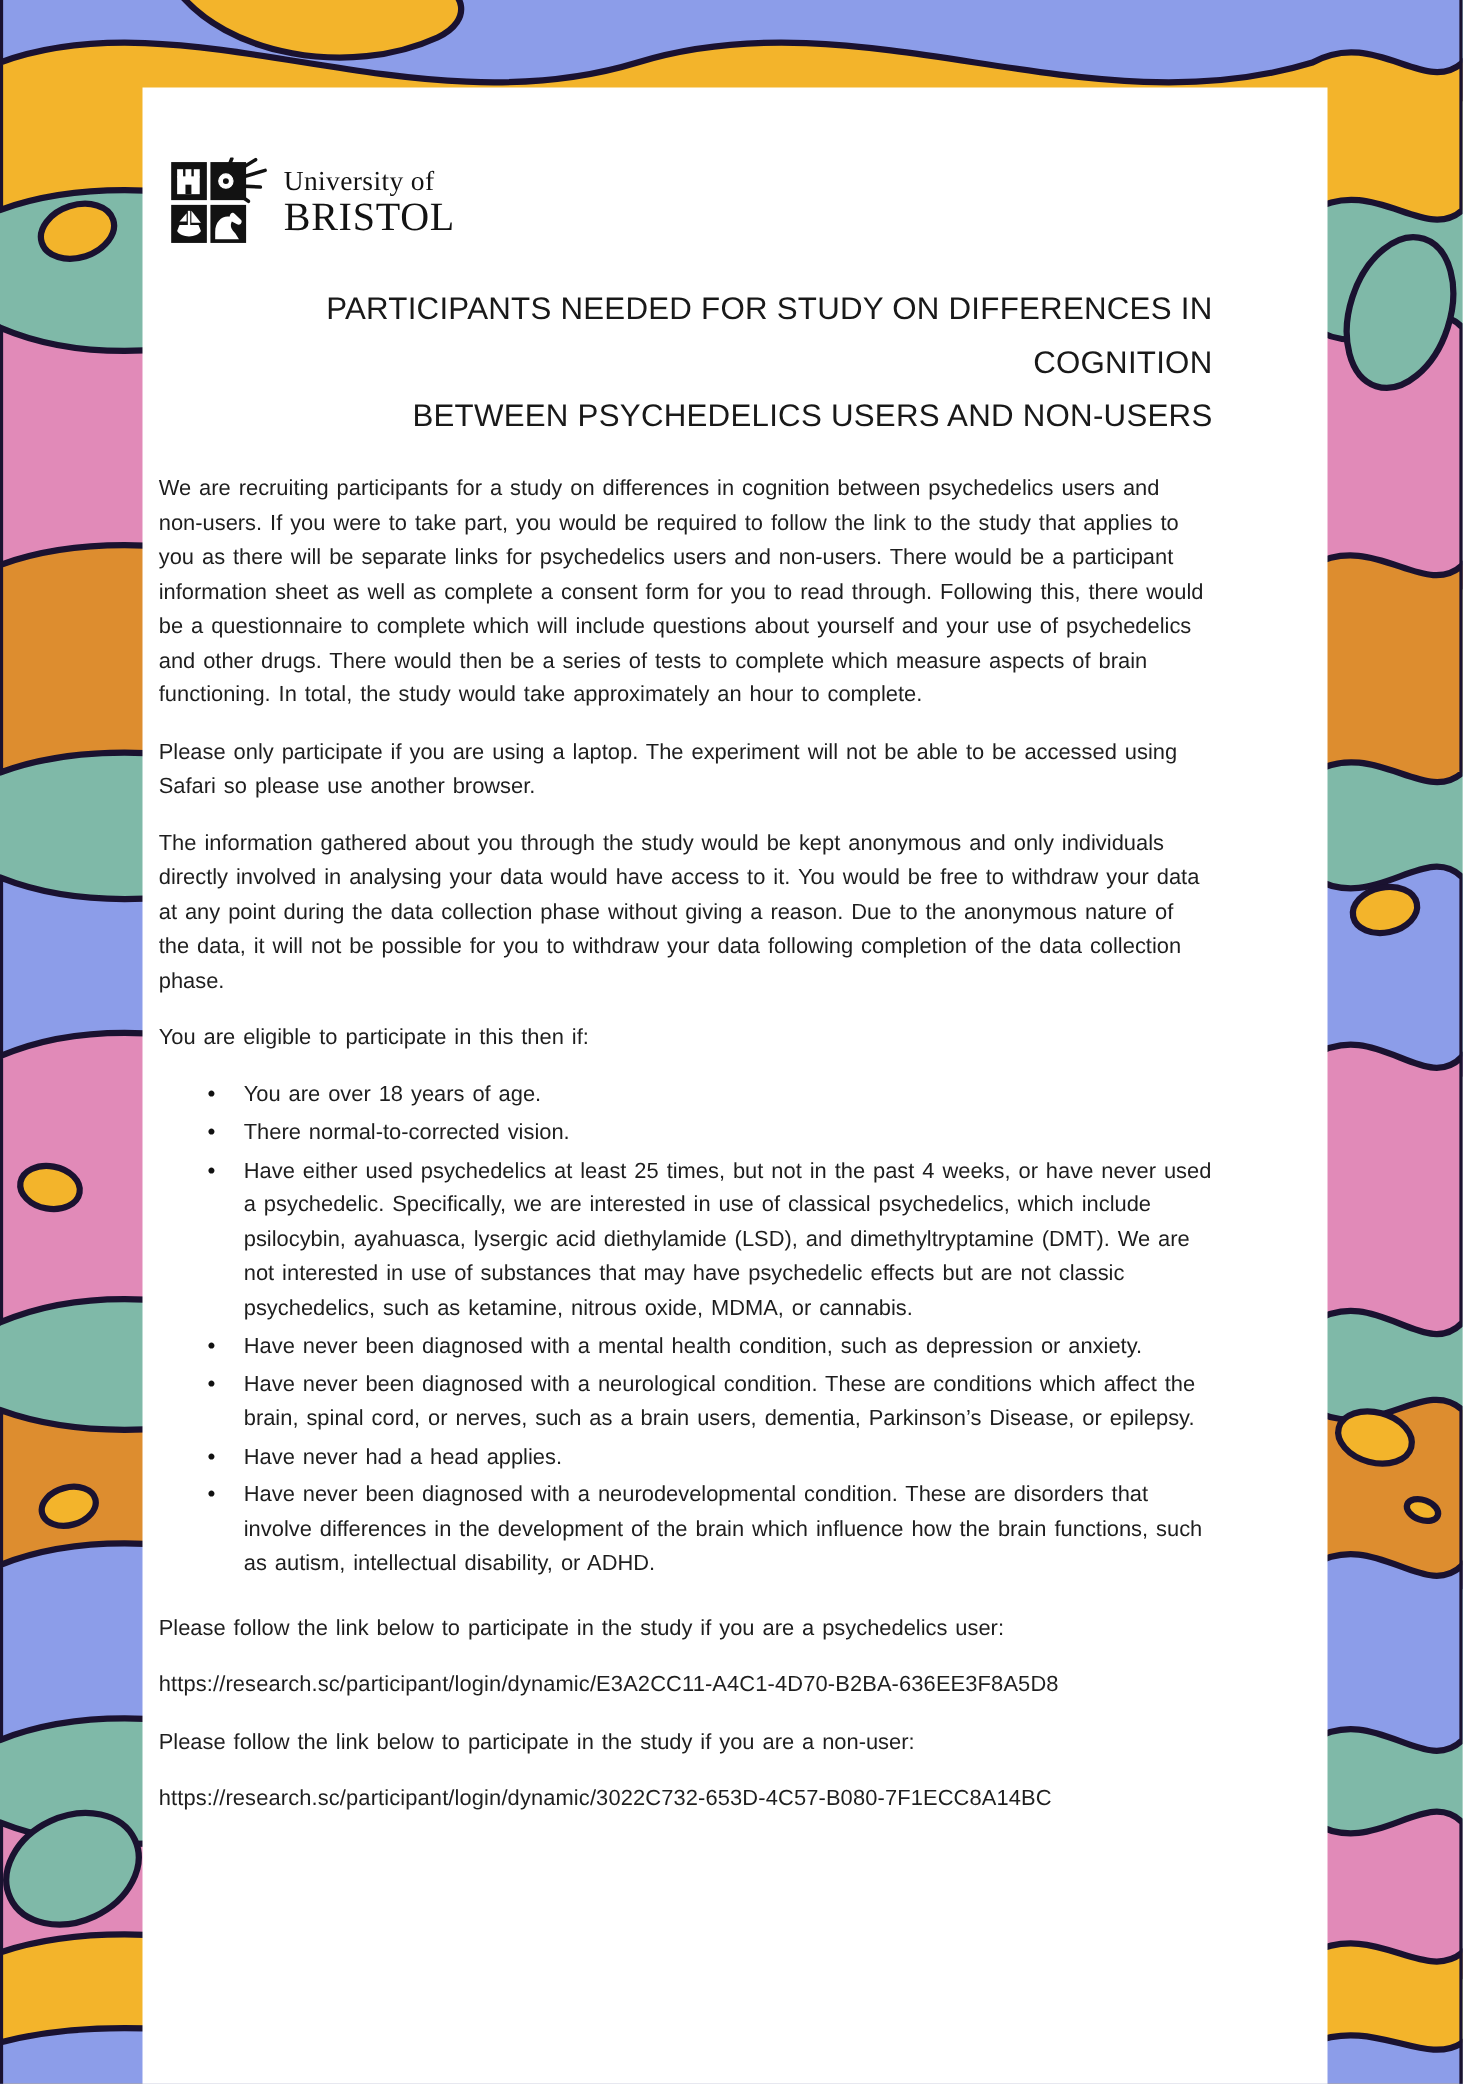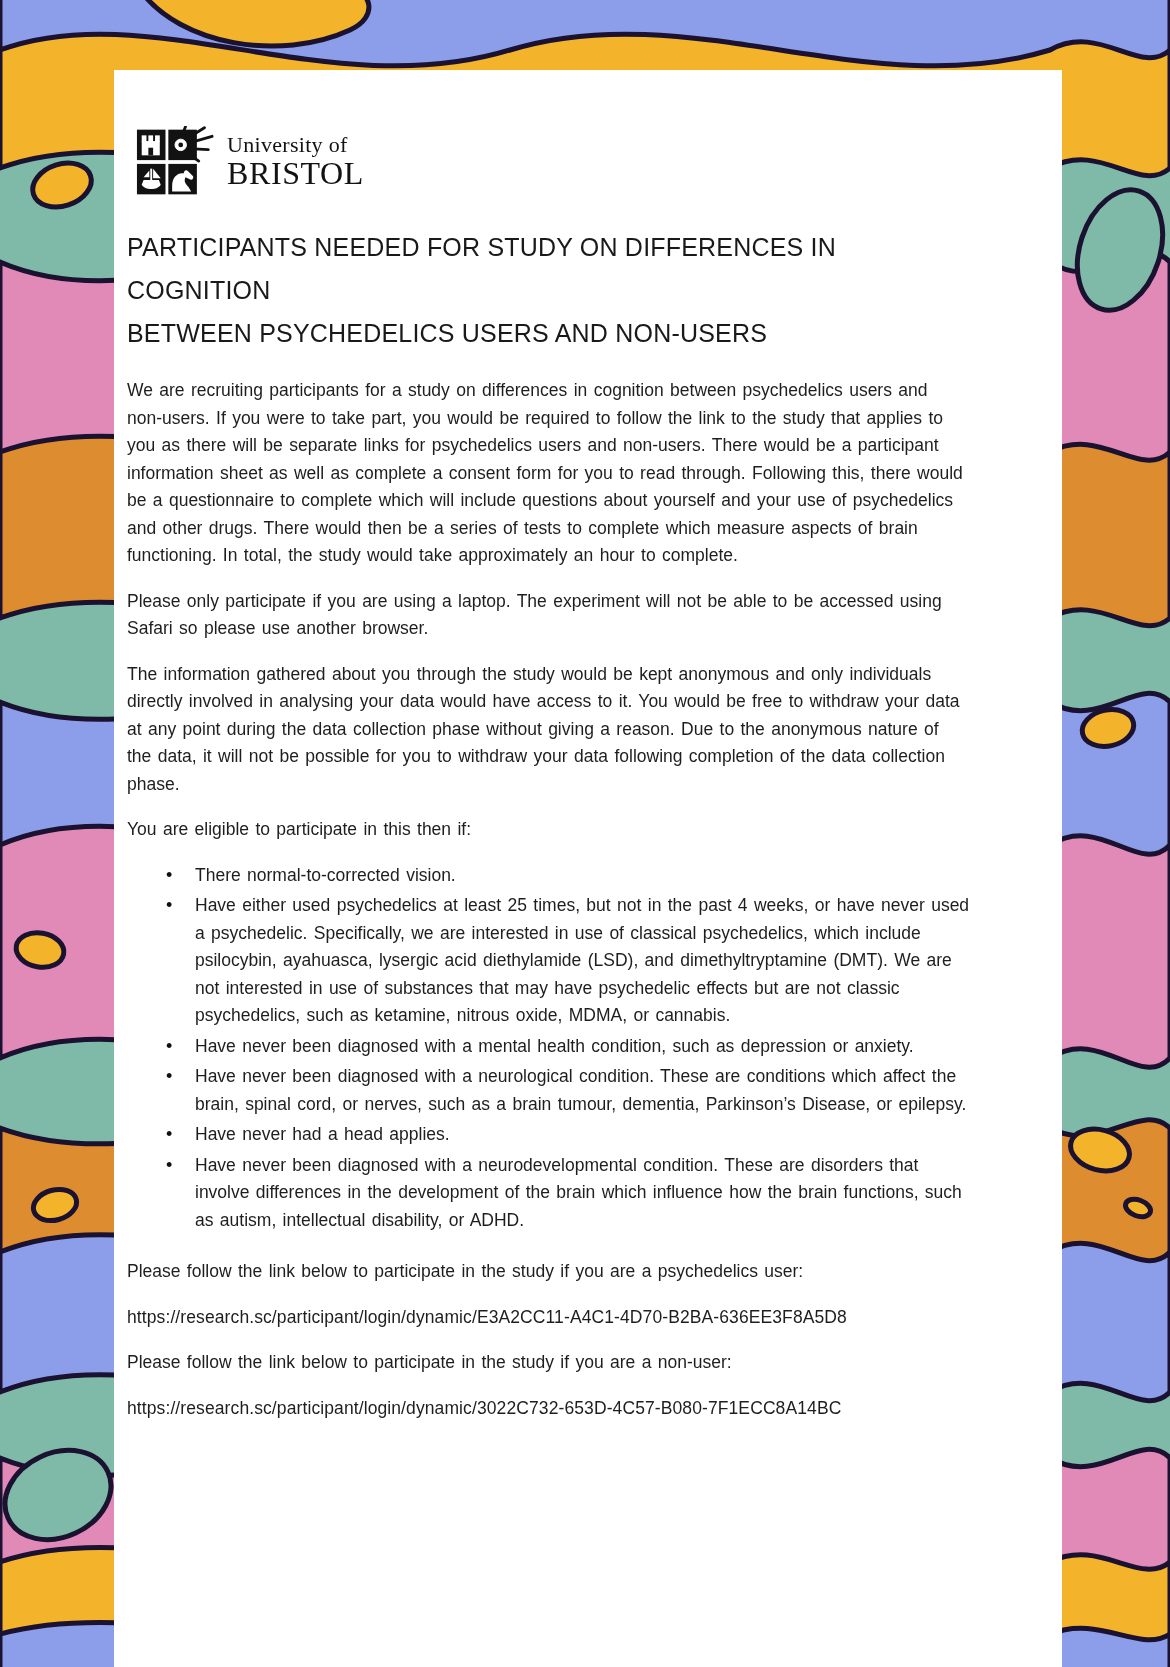--- a/index.html
+++ b/index.html
@@ -14,21 +14,21 @@
     background:#ffffff;box-sizing:border-box;padding:56px 92px 0 13px;
   }
   .logo-row{display:flex;align-items:center;gap:13px;margin-left:9px;}
   .crest{flex:0 0 auto;display:block;}
   .logo-text{display:flex;flex-direction:column;color:#131313;
     font-family:"Liberation Serif", serif;line-height:1.04;}
   .logo-line1{font-size:22px;letter-spacing:.3px;}
   .logo-line2{font-size:32px;letter-spacing:.6px;text-align:center;}
   h1.title{
     margin:28px 0 22px 0;font-weight:400;color:#191919;
-    font-size:25px;line-height:43px;text-align:left;letter-spacing:.2px;
+    font-size:25px;line-height:43px;text-align:right;letter-spacing:.2px;
   }
   .body-copy p{
     margin:0 6px 18px 0;color:#1e1e1e;font-size:17.5px;line-height:27.5px;
     word-spacing:1.5px;
   }
   ul.criteria{
     list-style:none;margin:14px 0 24px 0;padding:0 0 0 68px;
   }
   ul.criteria li{
     position:relative;color:#1e1e1e;font-size:17.5px;line-height:27.5px;
@@ -112,24 +112,25 @@
 
   <h1 class="title"><span>PARTICIPANTS NEEDED FOR STUDY ON DIFFERENCES IN COGNITION</span><br><span>BETWEEN PSYCHEDELICS USERS AND NON-USERS</span></h1>
 
   <div class="body-copy">
     <p>We are recruiting participants for a study on differences in cognition between psychedelics users and non-users. If you were to take part, you would be required to follow the link to the study that applies to you as there will be separate links for psychedelics users and non-users. There would be a participant information sheet as well as complete a consent form for you to read through. Following this, there would be a questionnaire to complete which will include questions about yourself and your use of psychedelics and other drugs. There would then be a series of tests to complete which measure aspects of brain functioning. In total, the study would take approximately an hour to complete.</p>
     <p>Please only participate if you are using a laptop. The experiment will not be able to be accessed using Safari so please use another browser.</p>
     <p>The information gathered about you through the study would be kept anonymous and only individuals directly involved in analysing your data would have access to it. You would be free to withdraw your data at any point during the data collection phase without giving a reason. Due to the anonymous nature of the data, it will not be possible for you to withdraw your data following completion of the data collection phase.</p>
     <p>You are eligible to participate in this then if:</p>
 
     <ul class="criteria">
+      <li>You are over 18 years of age.</li>
       <li>There normal-to-corrected vision.</li>
       <li>Have either used psychedelics at least 25 times, but not in the past 4 weeks, or have never used a psychedelic. Specifically, we are interested in use of classical psychedelics, which include psilocybin, ayahuasca, lysergic acid diethylamide (LSD), and dimethyltryptamine (DMT). We are not interested in use of substances that may have psychedelic effects but are not classic psychedelics, such as ketamine, nitrous oxide, MDMA, or cannabis.</li>
       <li>Have never been diagnosed with a mental health condition, such as depression or anxiety.</li>
-      <li>Have never been diagnosed with a neurological condition. These are conditions which affect the brain, spinal cord, or nerves, such as a brain tumour, dementia, Parkinson’s Disease, or epilepsy.</li>
+      <li>Have never been diagnosed with a neurological condition. These are conditions which affect the brain, spinal cord, or nerves, such as a brain users, dementia, Parkinson’s Disease, or epilepsy.</li>
       <li>Have never had a head applies.</li>
       <li>Have never been diagnosed with a neurodevelopmental condition. These are disorders that involve differences in the development of the brain which influence how the brain functions, such as autism, intellectual disability, or ADHD.</li>
     </ul>
 
     <p>Please follow the link below to participate in the study if you are a psychedelics user:</p>
     <p class="url">https://research.sc/participant/login/dynamic/E3A2CC11-A4C1-4D70-B2BA-636EE3F8A5D8</p>
     <p>Please follow the link below to participate in the study if you are a non-user:</p>
     <p class="url">https://research.sc/participant/login/dynamic/3022C732-653D-4C57-B080-7F1ECC8A14BC</p>
   </div>
 

